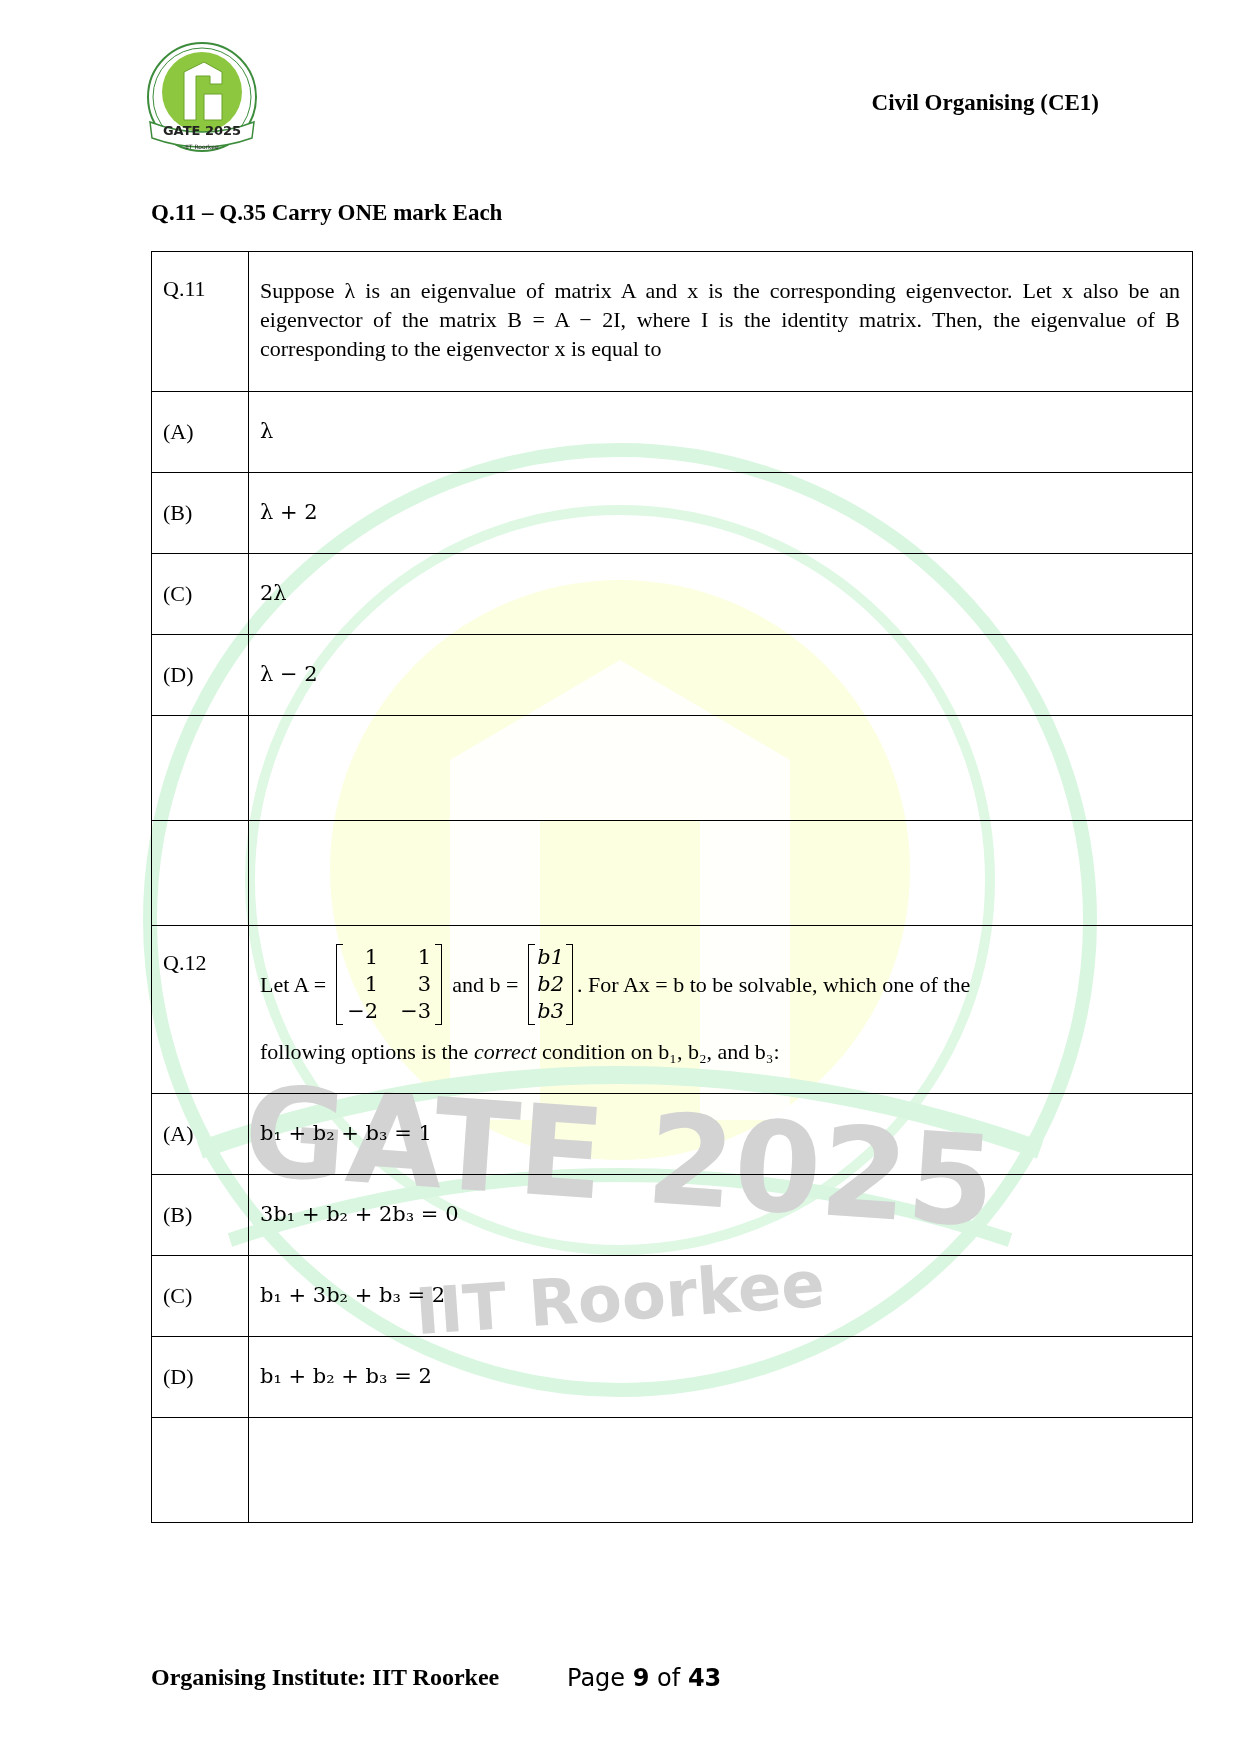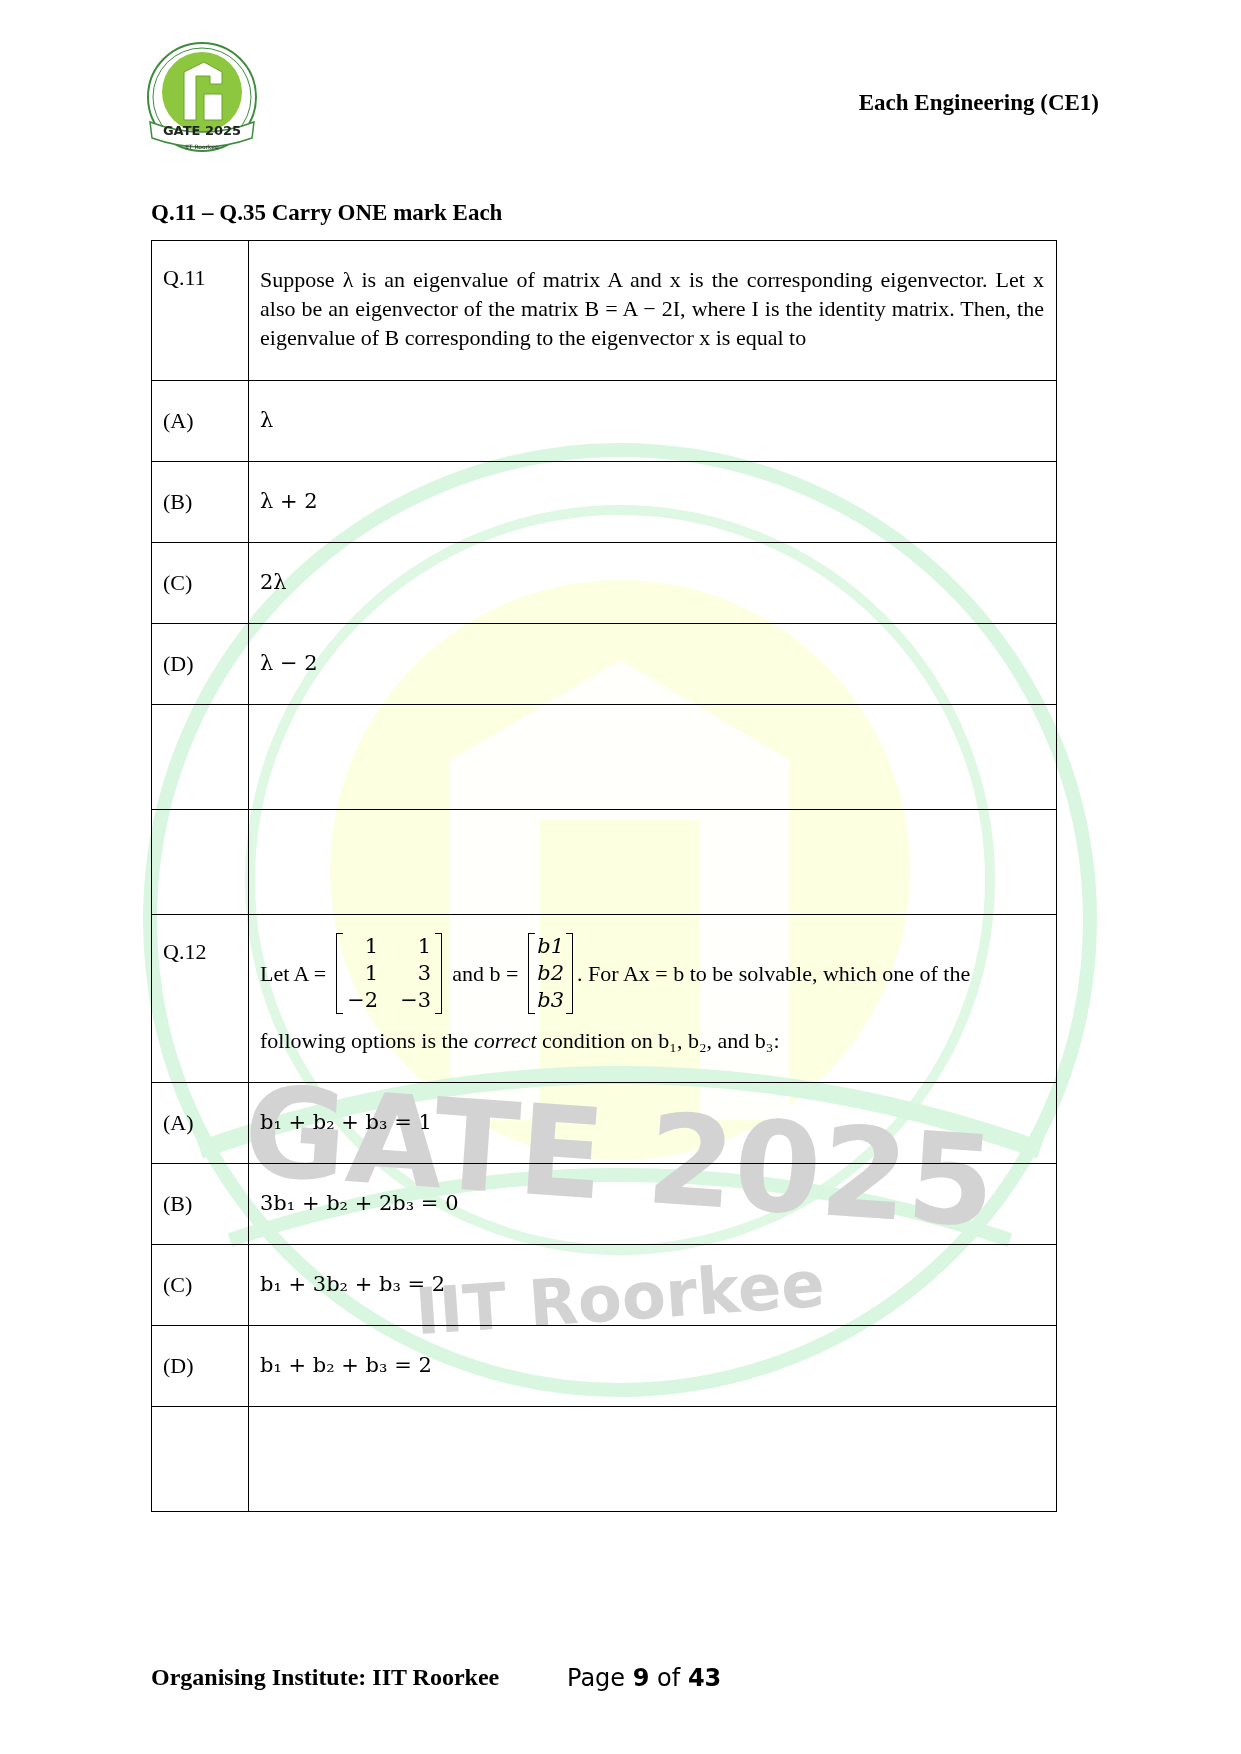--- a/index.html
+++ b/index.html
@@ -10,21 +10,21 @@
   }
   .watermark { position: absolute; left: 0; top: 0; width: 1241px; height: 1754px; pointer-events: none; z-index: 0; }
   .logo { position: absolute; left: 142px; top: 42px; width: 120px; height: 115px; z-index: 2; }
   .subject {
     position: absolute; right: 142px; top: 90px; font-size: 23px; font-weight: bold; z-index: 2;
   }
   .section-title {
     position: absolute; left: 151px; top: 200px; font-size: 23px; font-weight: bold; z-index: 2;
   }
   table.qtable {
-    position: absolute; left: 151px; top: 240px; width: 906px;
+    position: absolute; left: 151px; top: 251px; width: 1042px;
     border-collapse: collapse; z-index: 2; font-size: 22px;
   }
   table.qtable td { border: 1.3px solid #000; vertical-align: top; padding: 0; }
   td.label { width: 75px; padding: 24px 10px 0 11px !important; }
   td.content { padding: 24px 12px 0 11px !important; }
   tr.q11 td { height: 140px; box-sizing: border-box; }
   tr.opt td { height: 81px; box-sizing: border-box; }
   tr.opt td.label, tr.opt td.content { padding-top: 27px !important; }
   tr.blank td { height: 80px; }
   tr.q12 td { height: 168px; box-sizing: border-box; }
@@ -59,21 +59,21 @@
   <circle cx="60" cy="55" r="54" fill="none" stroke="#3c8c3c" stroke-width="2"></circle>
   <circle cx="60" cy="55" r="49" fill="none" stroke="#3c8c3c" stroke-width="1"></circle>
   <circle cx="60" cy="50" r="40" fill="#8dc63f"></circle>
   <path d="M42 78 L42 30 L62 20 L80 30 L80 42 L68 42 L68 34 L54 34 L54 78 Z" fill="#ffffff" stroke="#6aa32a" stroke-width="1"></path>
   <path d="M62 78 L62 52 L80 52 L80 78 Z" fill="#ffffff" stroke="#6aa32a" stroke-width="1"></path>
   <path d="M8 80 Q60 100 112 80 L110 96 Q60 114 10 96 Z" fill="#ffffff" stroke="#3c8c3c" stroke-width="1.5"></path>
   <text x="60" y="93" text-anchor="middle" font-family="DejaVu Sans, sans-serif" font-size="13" font-weight="bold" fill="#222">GATE 2025</text>
   <text x="60" y="107" text-anchor="middle" font-family="DejaVu Sans, sans-serif" font-size="6" fill="#222">IIT Roorkee</text>
 </svg>
 
-<div class="subject">Each Engineering (CE1)</div>
+<div class="subject">Civil Organising (CE1)</div>
 <div class="section-title">Q.11 – Q.35 Carry ONE mark Each</div>
 
 <table class="qtable">
   <tbody>
       <tr class="q11">
     <td class="label">Q.11</td>
     <td class="content" style="line-height:29px; text-align:justify;">
       <span>Suppose λ is an eigenvalue of matrix A and x is the corresponding eigenvector. Let x also be an eigenvector of the matrix B = A − 2I, where I is the identity matrix. Then, the eigenvalue of B corresponding to the eigenvector x is equal to</span>
     </td>
   </tr>

